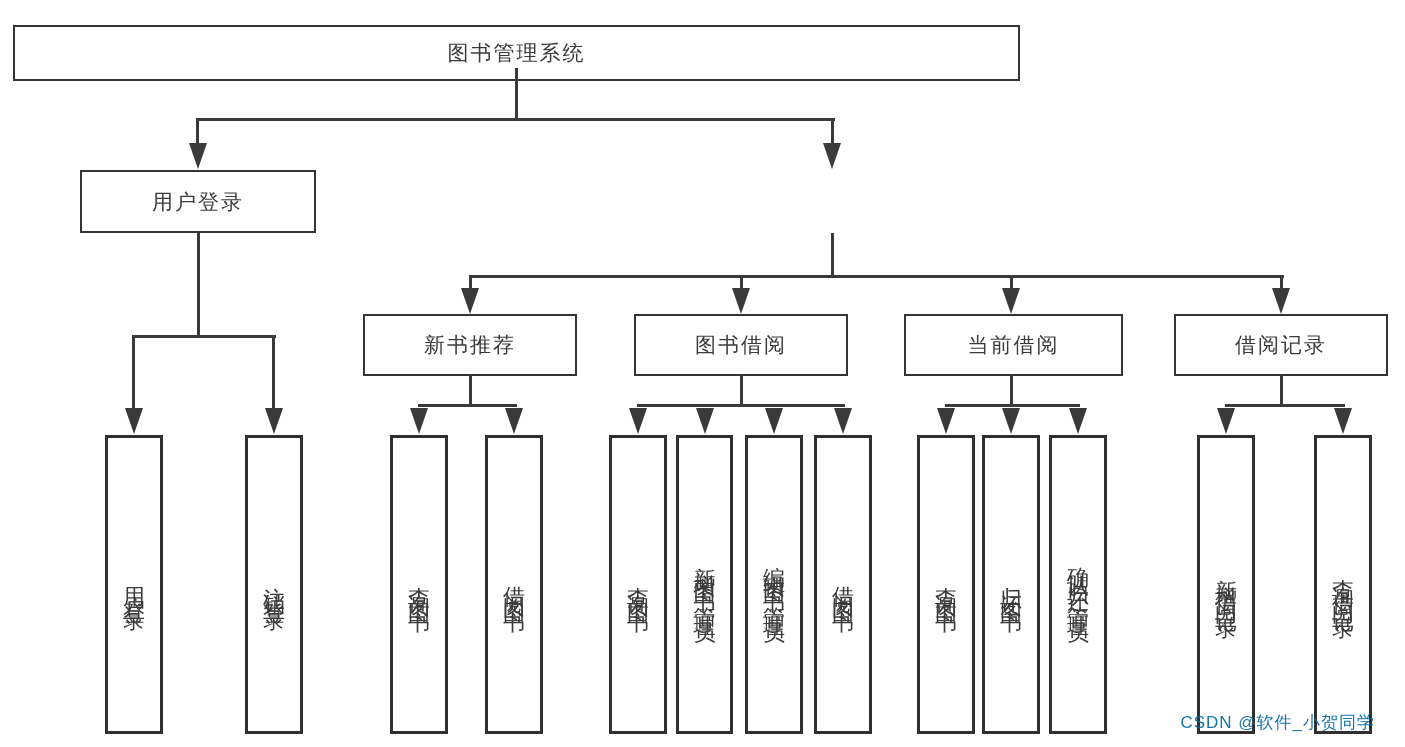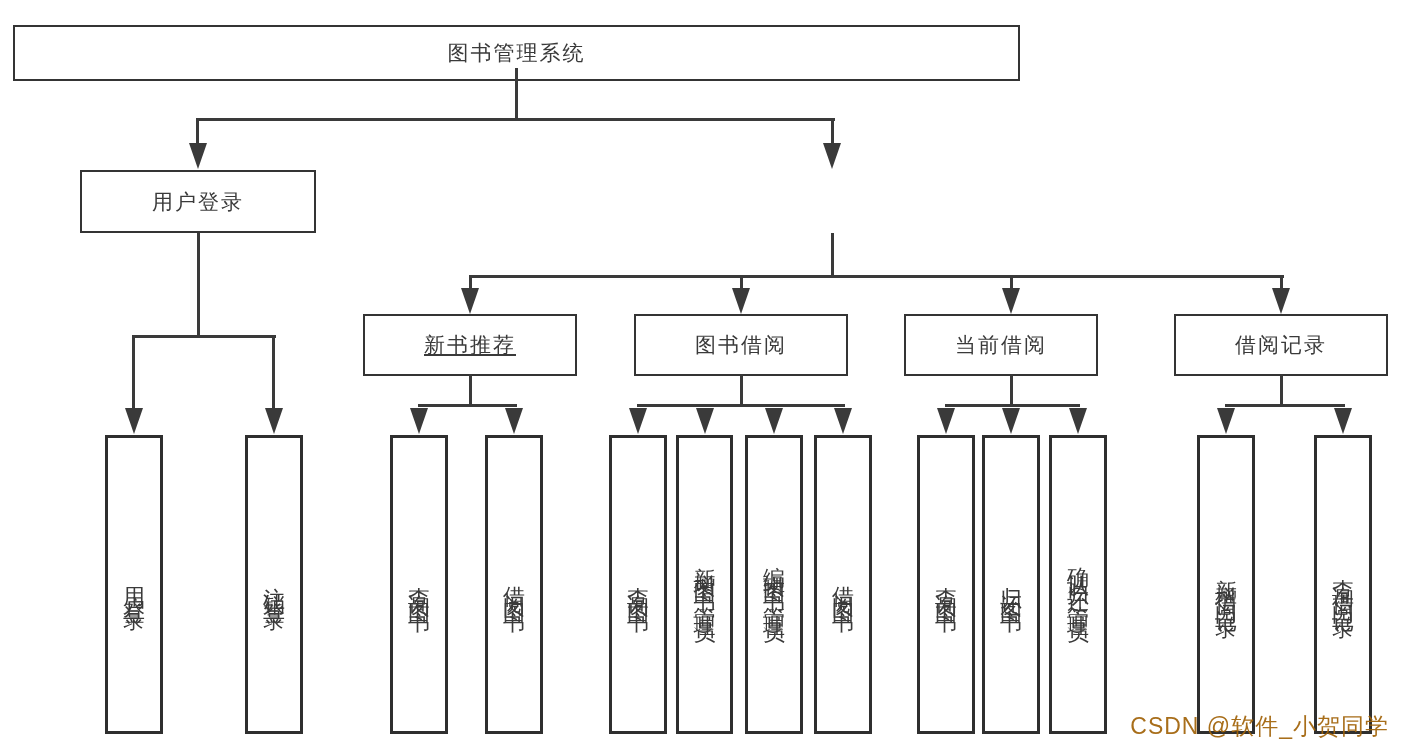--- a/index.html
+++ b/index.html
@@ -43,24 +43,24 @@
   .arrow {
     position: absolute;
     width: 0; height: 0;
     border-left: 9px solid transparent;
     border-right: 9px solid transparent;
     border-top: 26px solid #3a3a3a;
   }
   .watermark {
     position: absolute;
     top: 711px;
-    right: 16px;
-    font-size: 23px;
+    right: 30px;
+    font-size: 17px;
     letter-spacing: 1px;
-    color: #a16207;
+    color: #0369a1;
     opacity: 0.92;
     white-space: nowrap;
     z-index: 5;
   }
 </style>
 </head>
 <body>
 
 <div class="canvas">
 
@@ -90,27 +90,27 @@
   <div class="hline" style="left:469px; top:275px; width:815px;"></div>
   <div class="vline" style="left:469px; top:275px; height:16px;"></div>
   <div class="vline" style="left:740px; top:275px; height:16px;"></div>
   <div class="vline" style="left:1010px; top:275px; height:16px;"></div>
   <div class="vline" style="left:1280px; top:275px; height:16px;"></div>
   <div class="arrow" style="left:461px; top:288px;"></div>
   <div class="arrow" style="left:732px; top:288px;"></div>
   <div class="arrow" style="left:1002px; top:288px;"></div>
   <div class="arrow" style="left:1272px; top:288px;"></div>
 
-  <div class="node hnode" style="left:363px; top:314px; width:214px; height:62px;text-decoration:underline;">
+  <div class="node hnode" style="left:363px; top:314px; width:214px; height:62px;">
     <span>新书推荐</span>
   </div>
   <div class="node hnode" style="left:634px; top:314px; width:214px; height:62px;">
     <span>图书借阅</span>
   </div>
-  <div class="node hnode" style="left:904px; top:314px; width:194px; height:62px;text-align:right;">
+  <div class="node hnode" style="left:904px; top:314px; width:219px; height:62px;text-align:right;">
     <span>当前借阅</span>
   </div>
   <div class="node hnode" style="left:1174px; top:314px; width:214px; height:62px;">
     <span>借阅记录</span>
   </div>
 
   <div class="vline" style="left:469px; top:374px; height:33px;"></div>
   <div class="vline" style="left:740px; top:374px; height:33px;"></div>
   <div class="vline" style="left:1010px; top:374px; height:33px;"></div>
   <div class="vline" style="left:1280px; top:374px; height:33px;"></div>

